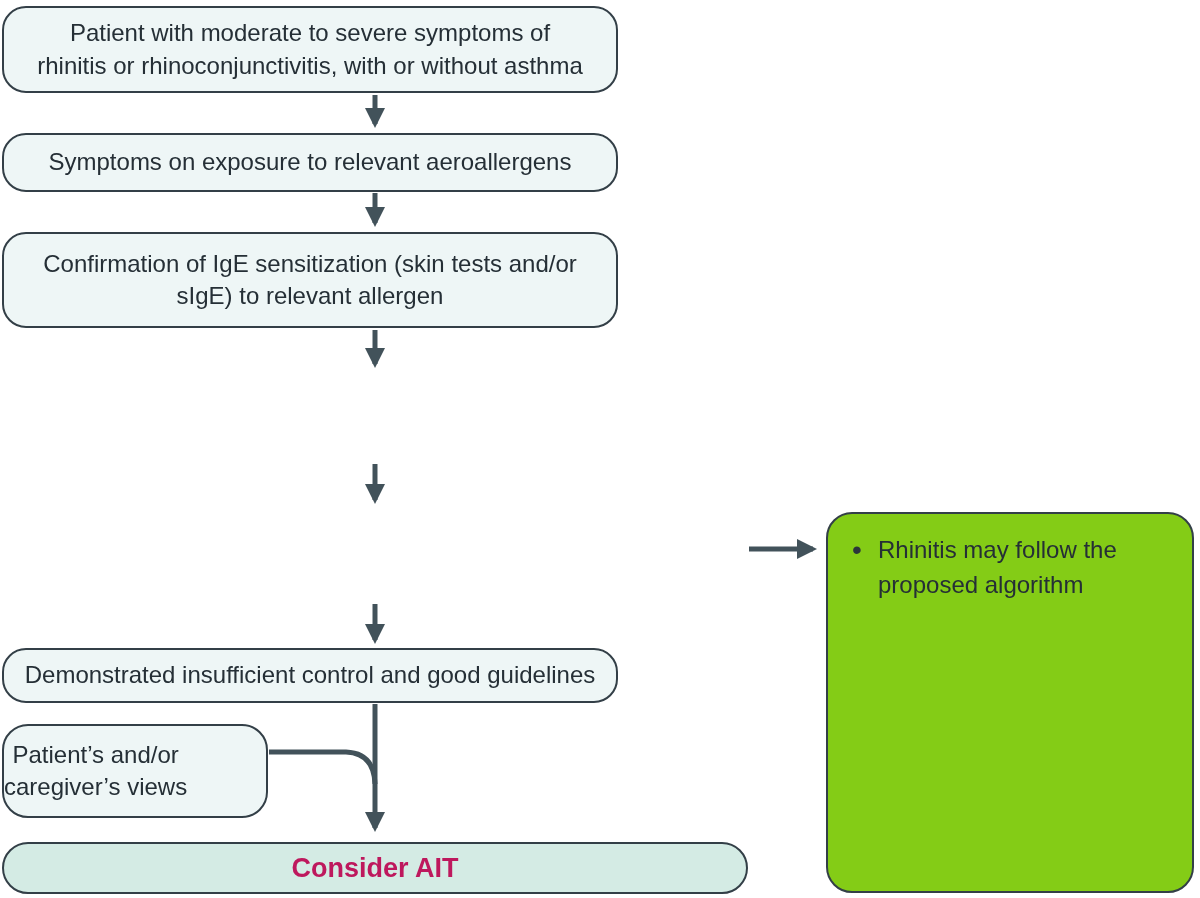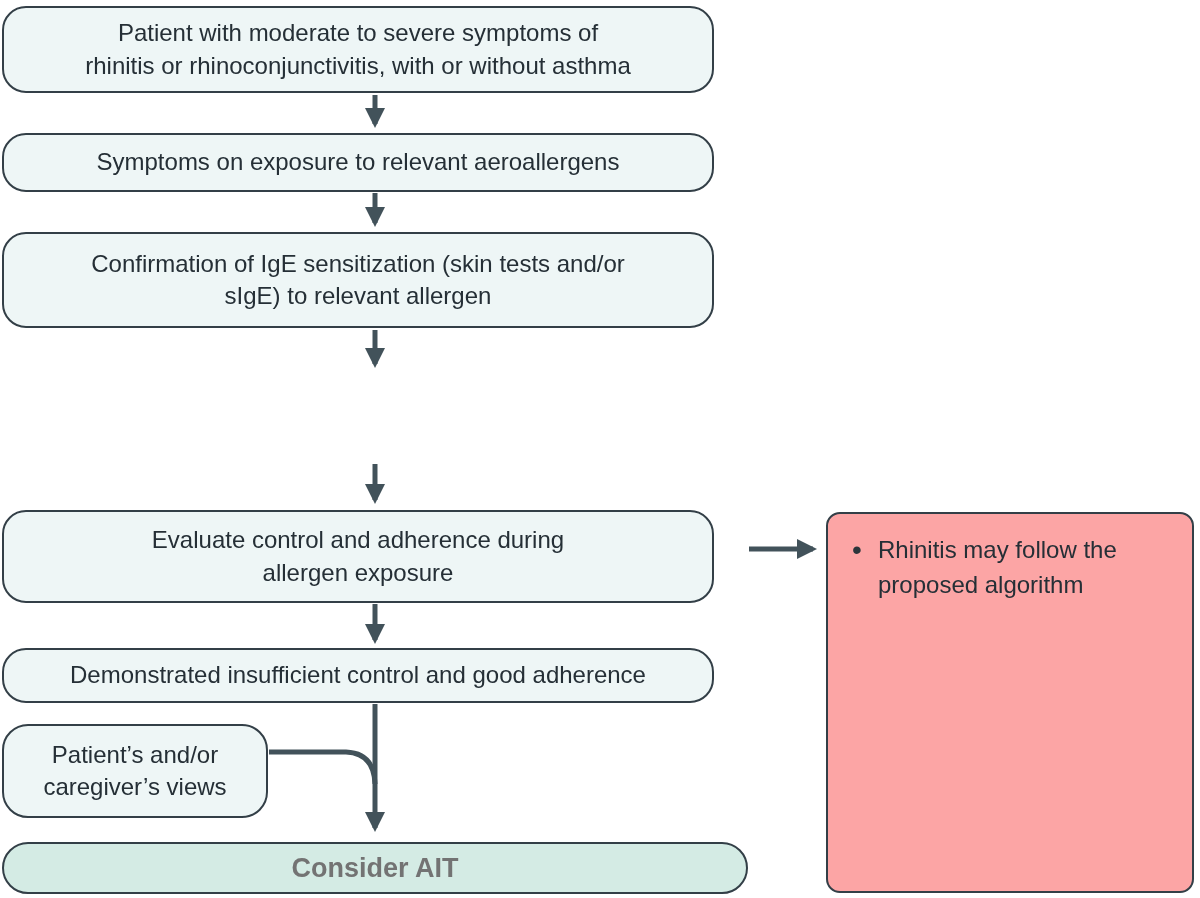--- a/index.html
+++ b/index.html
@@ -21,21 +21,21 @@
     left: 0;
     top: 0;
     width: 1200px;
     height: 898px;
     z-index: 1;
     pointer-events: none;
   }
   .flow-box {
     position: absolute;
     left: 2px;
-    width: 712px;
+    width: 616px;
     box-sizing: border-box;
     background: #eef6f6;
     border: 2px solid #333f47;
     border-radius: 24px;
     display: flex;
     align-items: center;
     justify-content: center;
     text-align: center;
     font-size: 24px;
     line-height: 1.35;
@@ -56,21 +56,20 @@
     left: 2px;
     top: 724px;
     width: 266px;
     height: 94px;
     box-sizing: border-box;
     background: #eef6f6;
     border: 2px solid #333f47;
     border-radius: 26px;
     display: flex;
     align-items: center;
-    justify-content: center;
     text-align: center;
     font-size: 24px;
     line-height: 1.35;
     z-index: 2;
   }
   .side-input span { white-space: pre-line; }
   .outcome-box {
     position: absolute;
     left: 2px;
     top: 842px;
@@ -78,33 +77,33 @@
     height: 52px;
     box-sizing: border-box;
     background: #d4ebe4;
     border: 2px solid #333f47;
     border-radius: 26px;
     display: flex;
     align-items: center;
     justify-content: center;
     font-size: 27px;
     font-weight: bold;
-    color: #737373;
+    color: #be185d;
     z-index: 2;
   }
   .notes-box {
     position: absolute;
     left: 826px;
     top: 512px;
     width: 368px;
     height: 381px;
     box-sizing: border-box;
-    background: #fca5a5;
+    background: #84cc16;
     border: 2px solid #333f47;
-    border-radius: 14px;
+    border-radius: 26px;
     padding: 18px 14px 14px 24px;
     z-index: 2;
   }
   .notes-list {
     list-style: none;
     margin: 0;
     padding: 0;
   }
   .notes-list li {
     position: relative;
@@ -154,27 +153,23 @@
   <div class="flow-box step-3">
     <span>Confirmation of IgE sensitization (skin tests and/or
 sIgE) to relevant allergen</span>
   </div>
 
   <div class="flow-box step-2">
     <span>Symptoms on exposure to relevant aeroallergens</span>
   </div>
 
 
-  <div class="flow-box step-5">
-    <span>Evaluate control and adherence during
-allergen exposure</span>
-  </div>
 
   <div class="flow-box step-6">
-    <span>Demonstrated insufficient control and good adherence</span>
+    <span>Demonstrated insufficient control and good guidelines</span>
   </div>
 
   <div class="side-input">
     <span>Patient’s and/or
 caregiver’s views</span>
   </div>
 
   <div class="outcome-box">
     <span>Consider AIT</span>
   </div>

